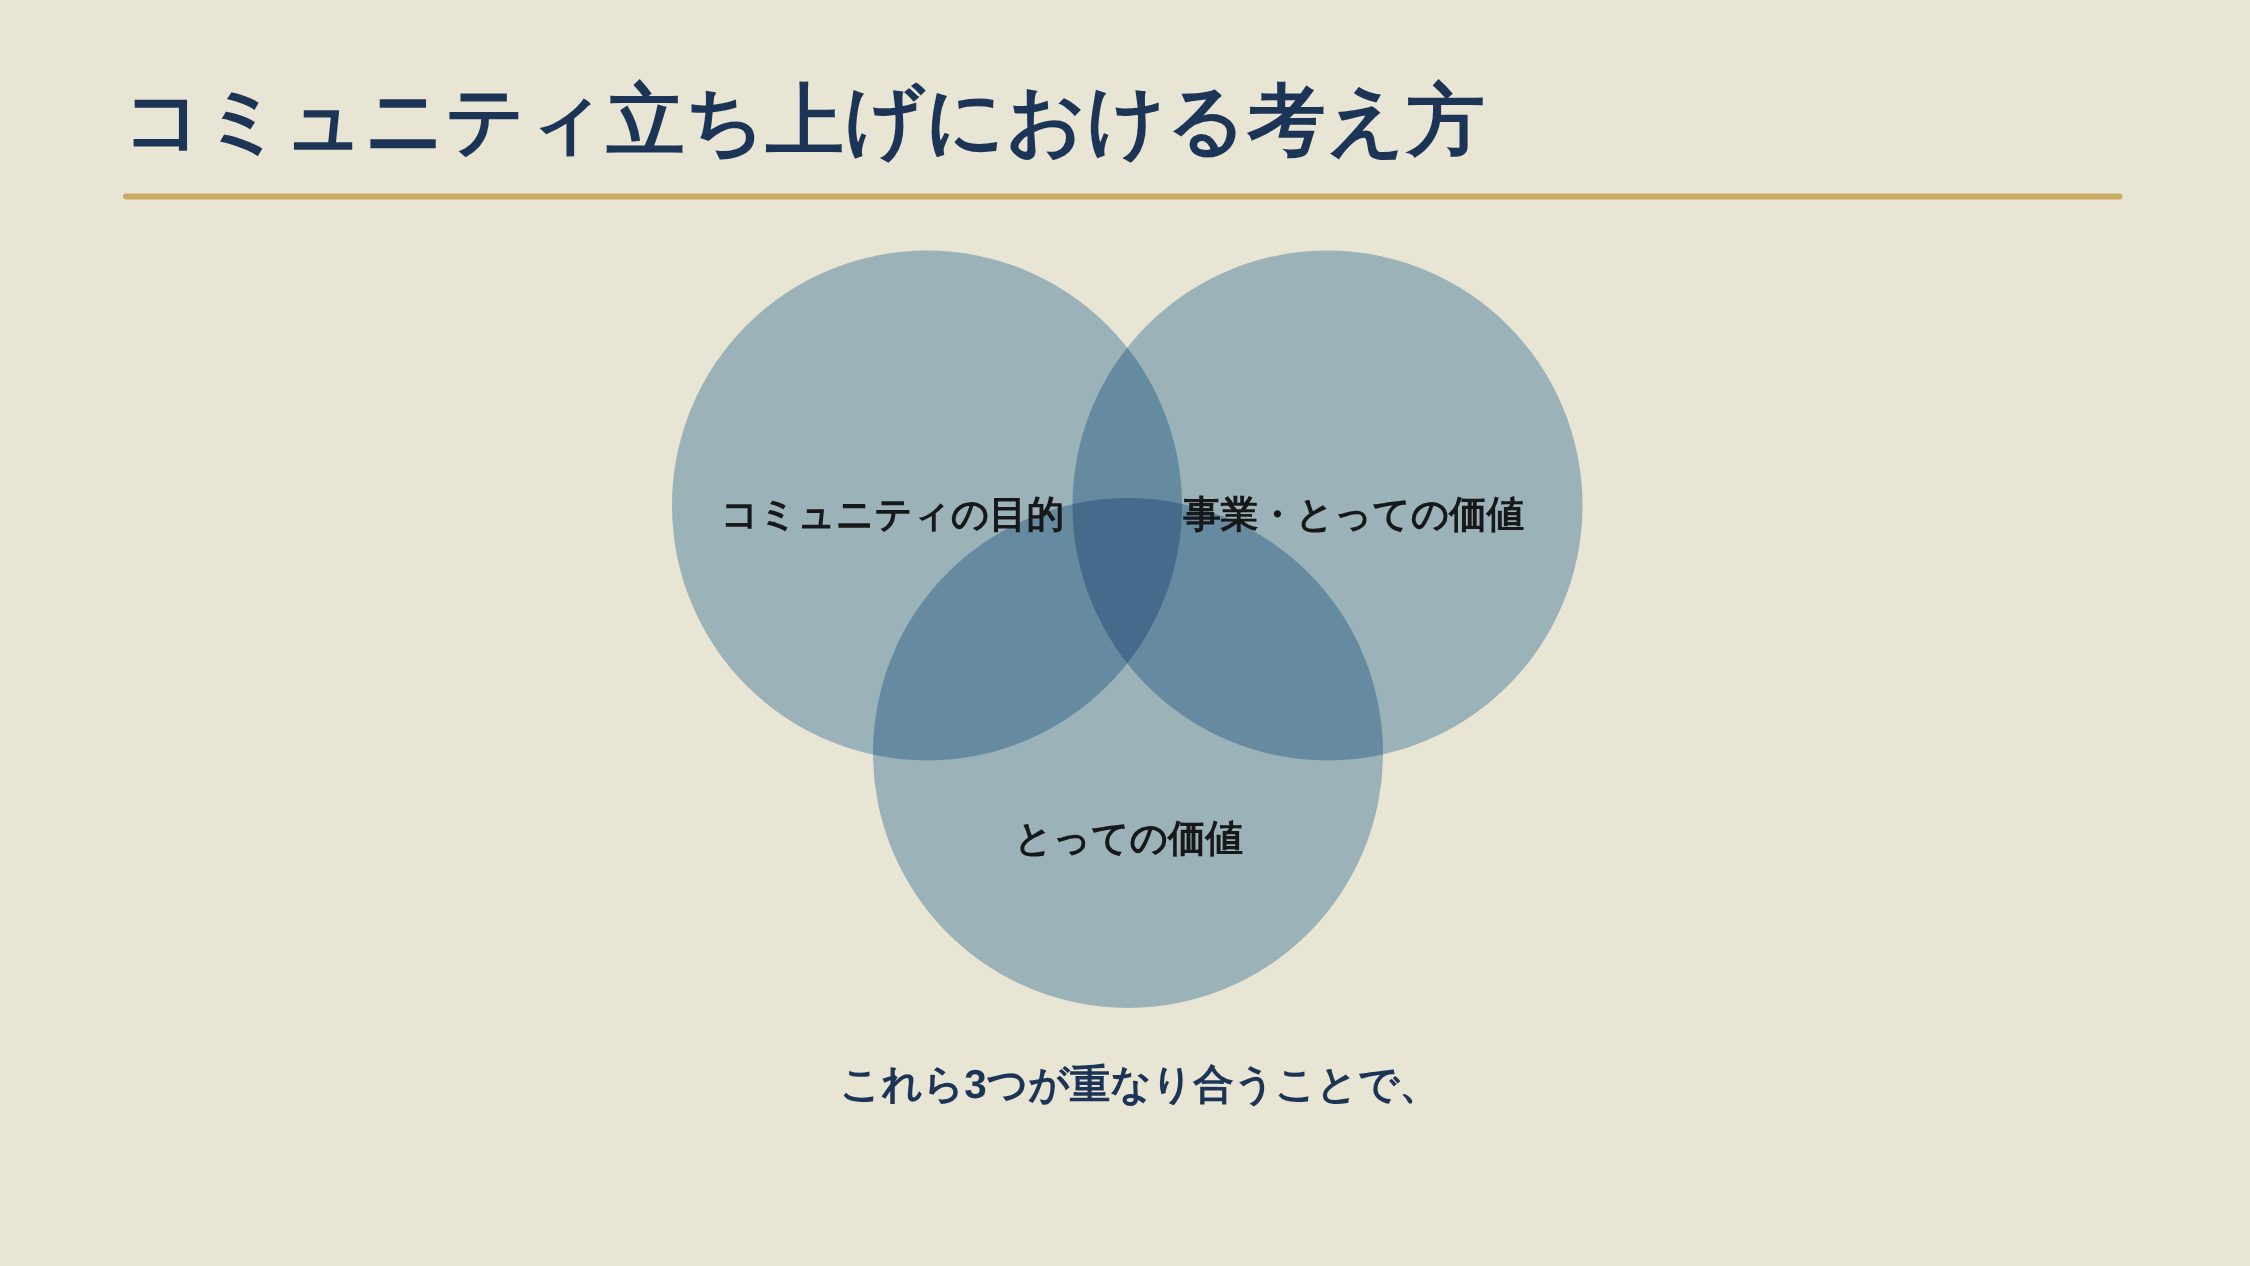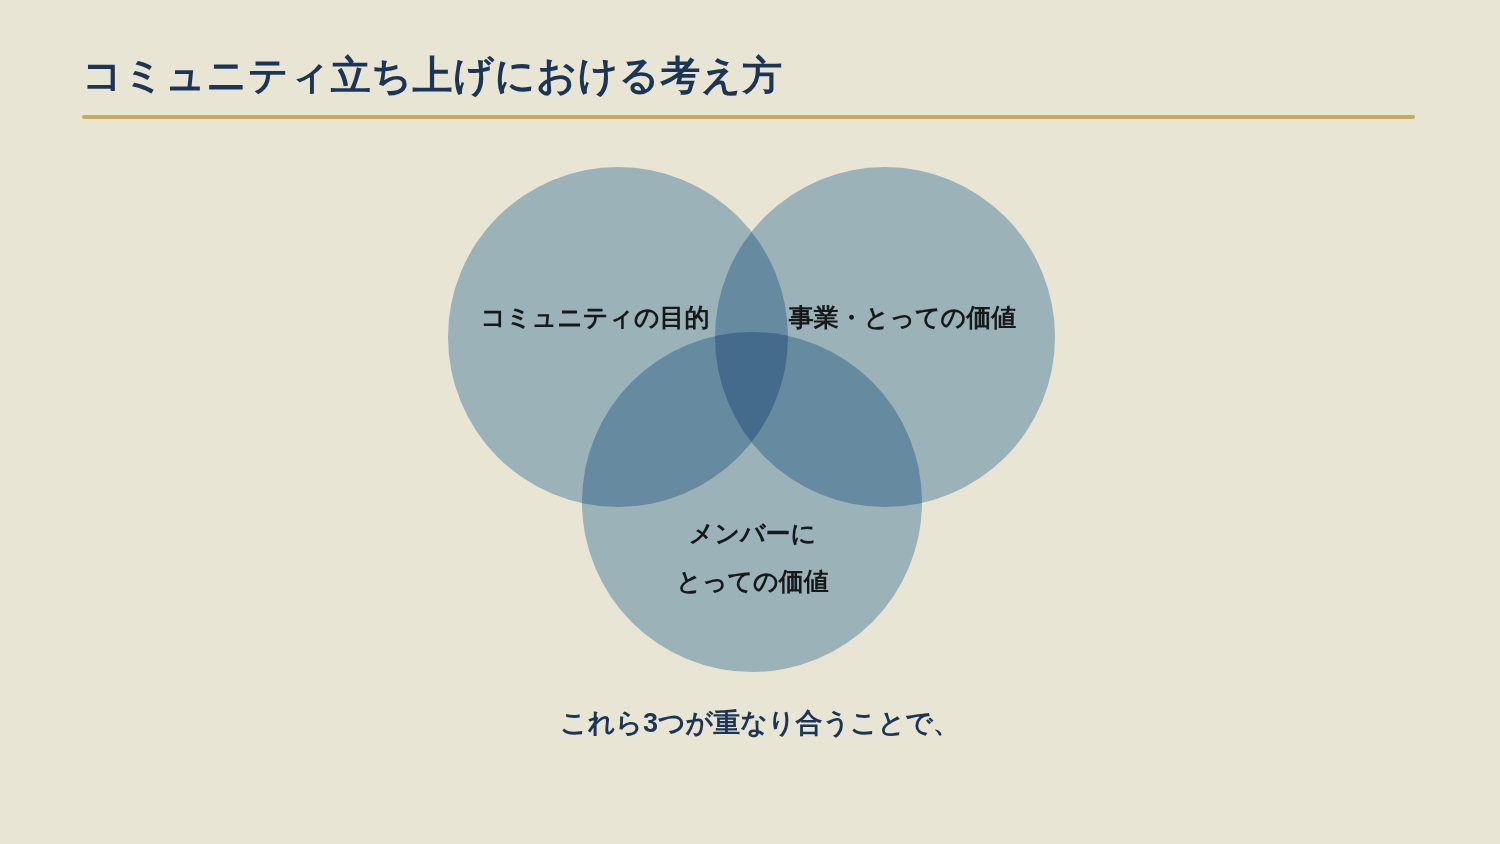--- a/index.html
+++ b/index.html
@@ -23,21 +23,21 @@
   }
 
   
   .title-block {
     position: absolute;
     left: 82px;
     top: 52px;
     width: 1340px;
   }
   .slide-title {
-    font-size: 40px;
+    font-size: 52px;
     font-weight: 700;
     color: #1c3557;
     letter-spacing: 0.5px;
     line-height: 1.15;
     white-space: nowrap;
     margin: 0;
   }
   .title-rule {
     margin-top: 17px;
     width: 1333px;
@@ -68,20 +68,21 @@
 
   .venn-label {
     position: absolute;
     color: #17181a;
     font-weight: 700;
     font-size: 25px;
     line-height: 1.0;
     text-align: center;
     white-space: nowrap;
     pointer-events: none;
+    margin-top: 26px;
   }
   .venn-label.left {
     left: 0px;
     top: 155px;
     width: 310px;
   }
   .venn-label.right {
     left: 300px;
     top: 155px;
     width: 325px;
@@ -125,21 +126,20 @@
       <circle class="venn-circle" cx="178" cy="187" r="170"></circle>
       <circle class="venn-circle" cx="445" cy="187" r="170"></circle>
       <circle class="venn-circle" cx="312" cy="352" r="170"></circle>
     </svg>
 
     <div class="venn-label left">コミュニティの目的</div>
 
     <div class="venn-label right">事業・とっての価値</div>
 
     <div class="venn-label bottom">
-      <span style="display:block">メンバーに</span>
       <span style="display:block">とっての価値</span>
     </div>
   </div>
 
   <div class="caption">
     <span class="caption-line">これら3つが重なり合うことで、</span>
   </div>
 
 </div>
 

